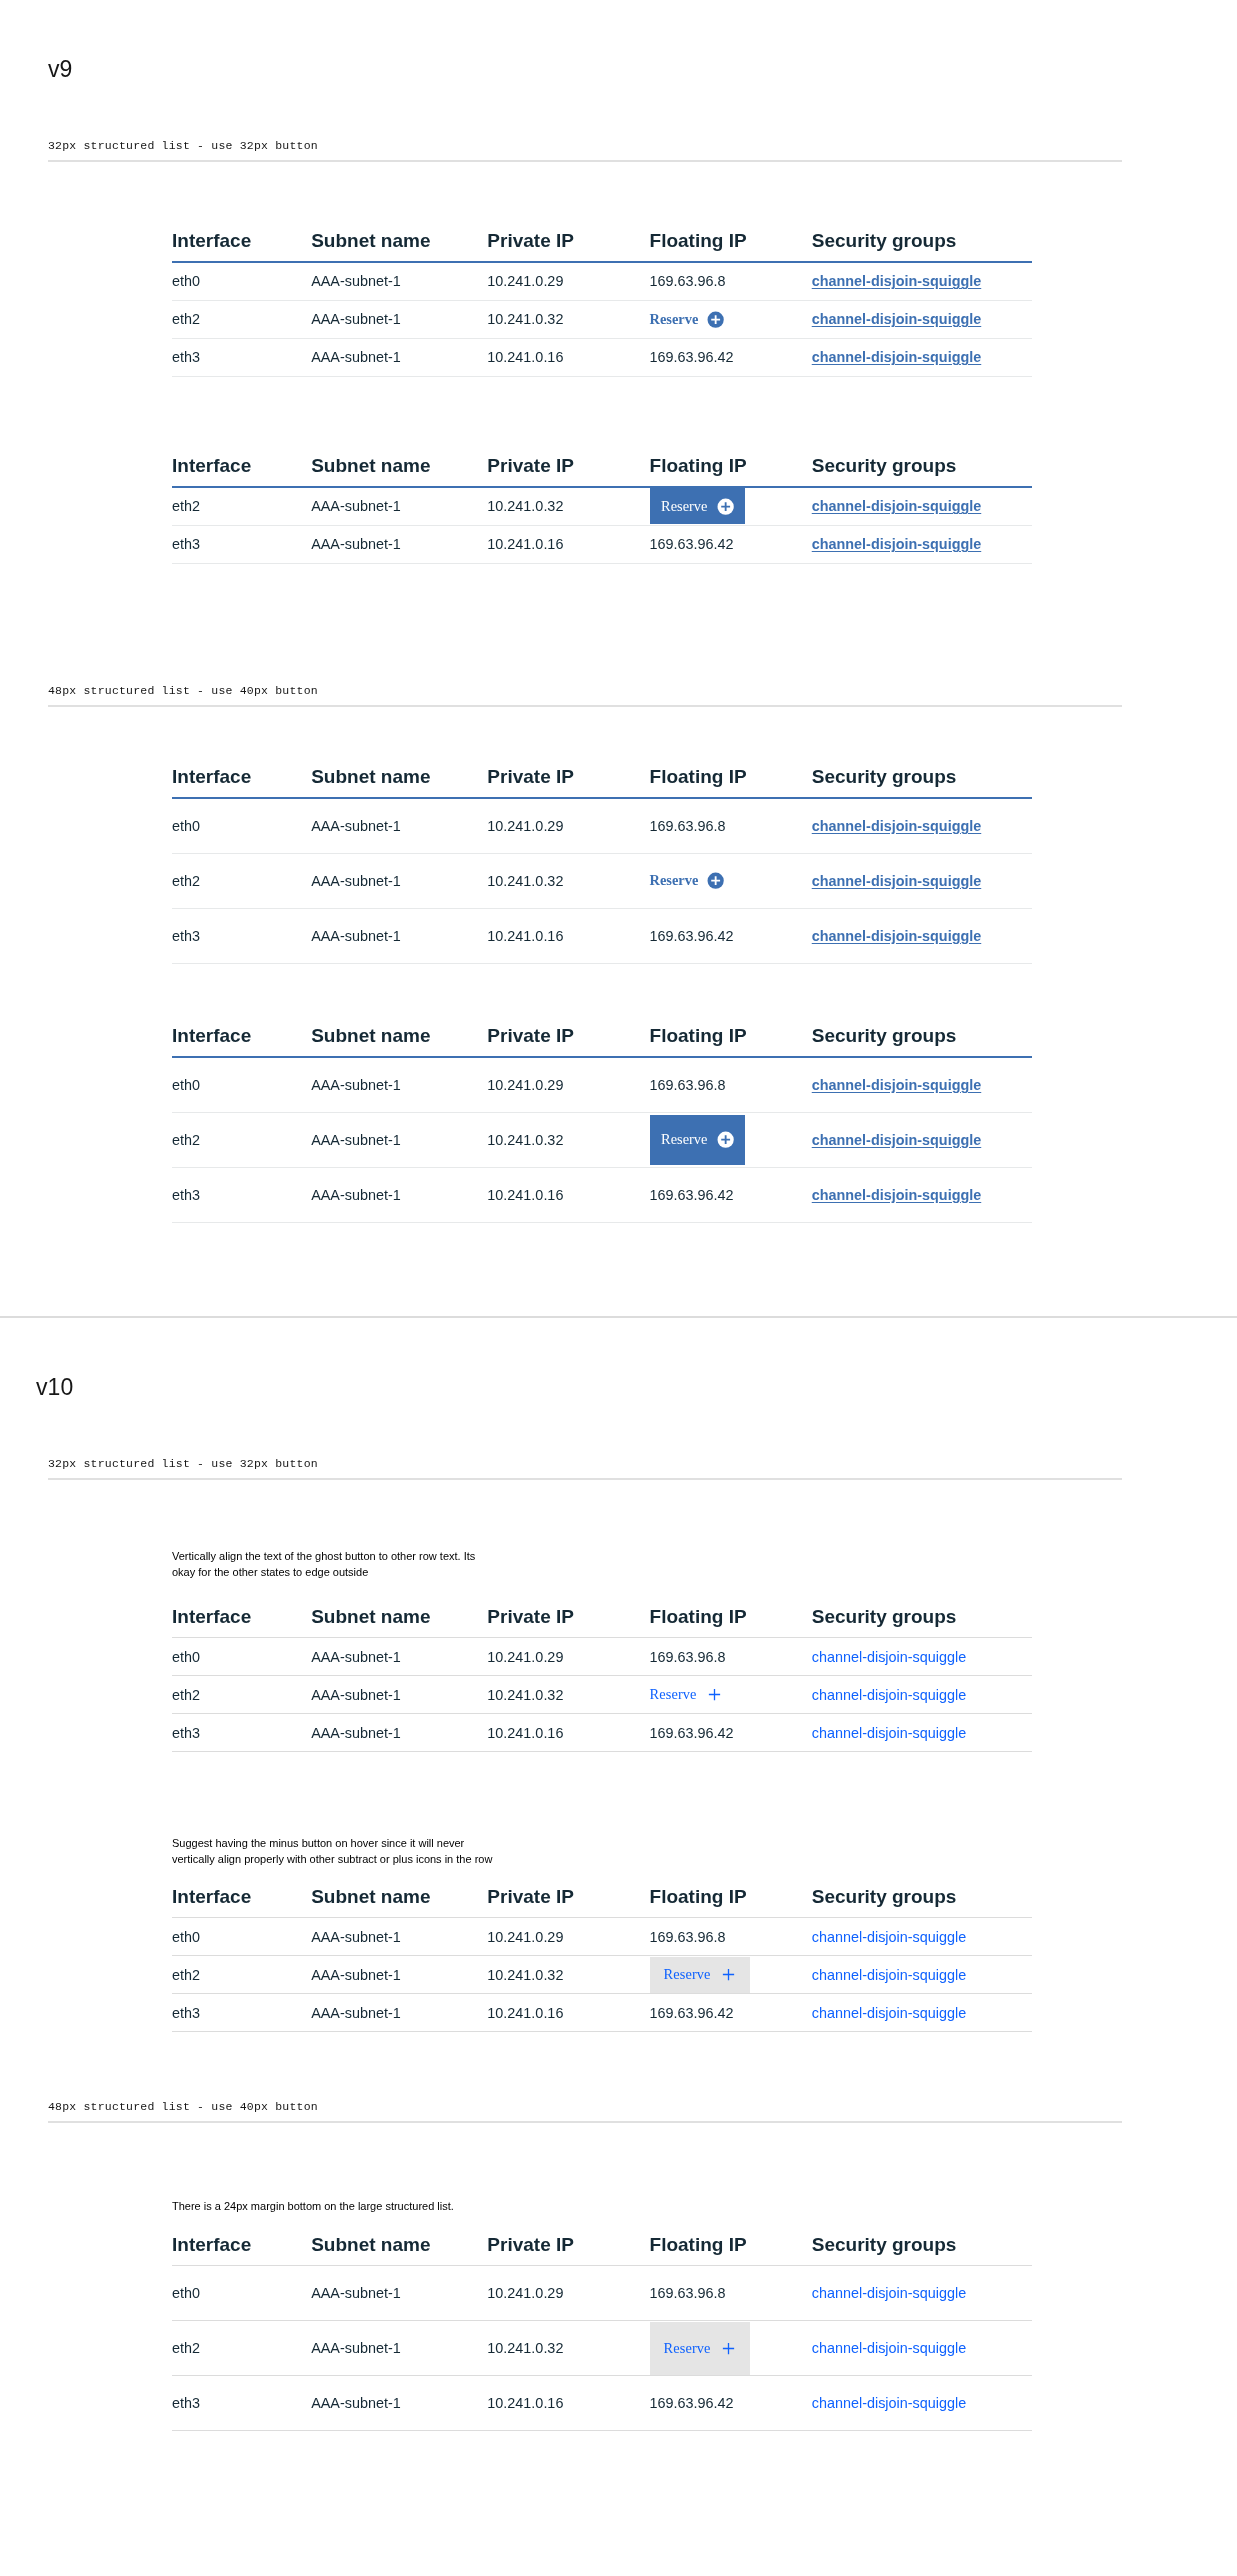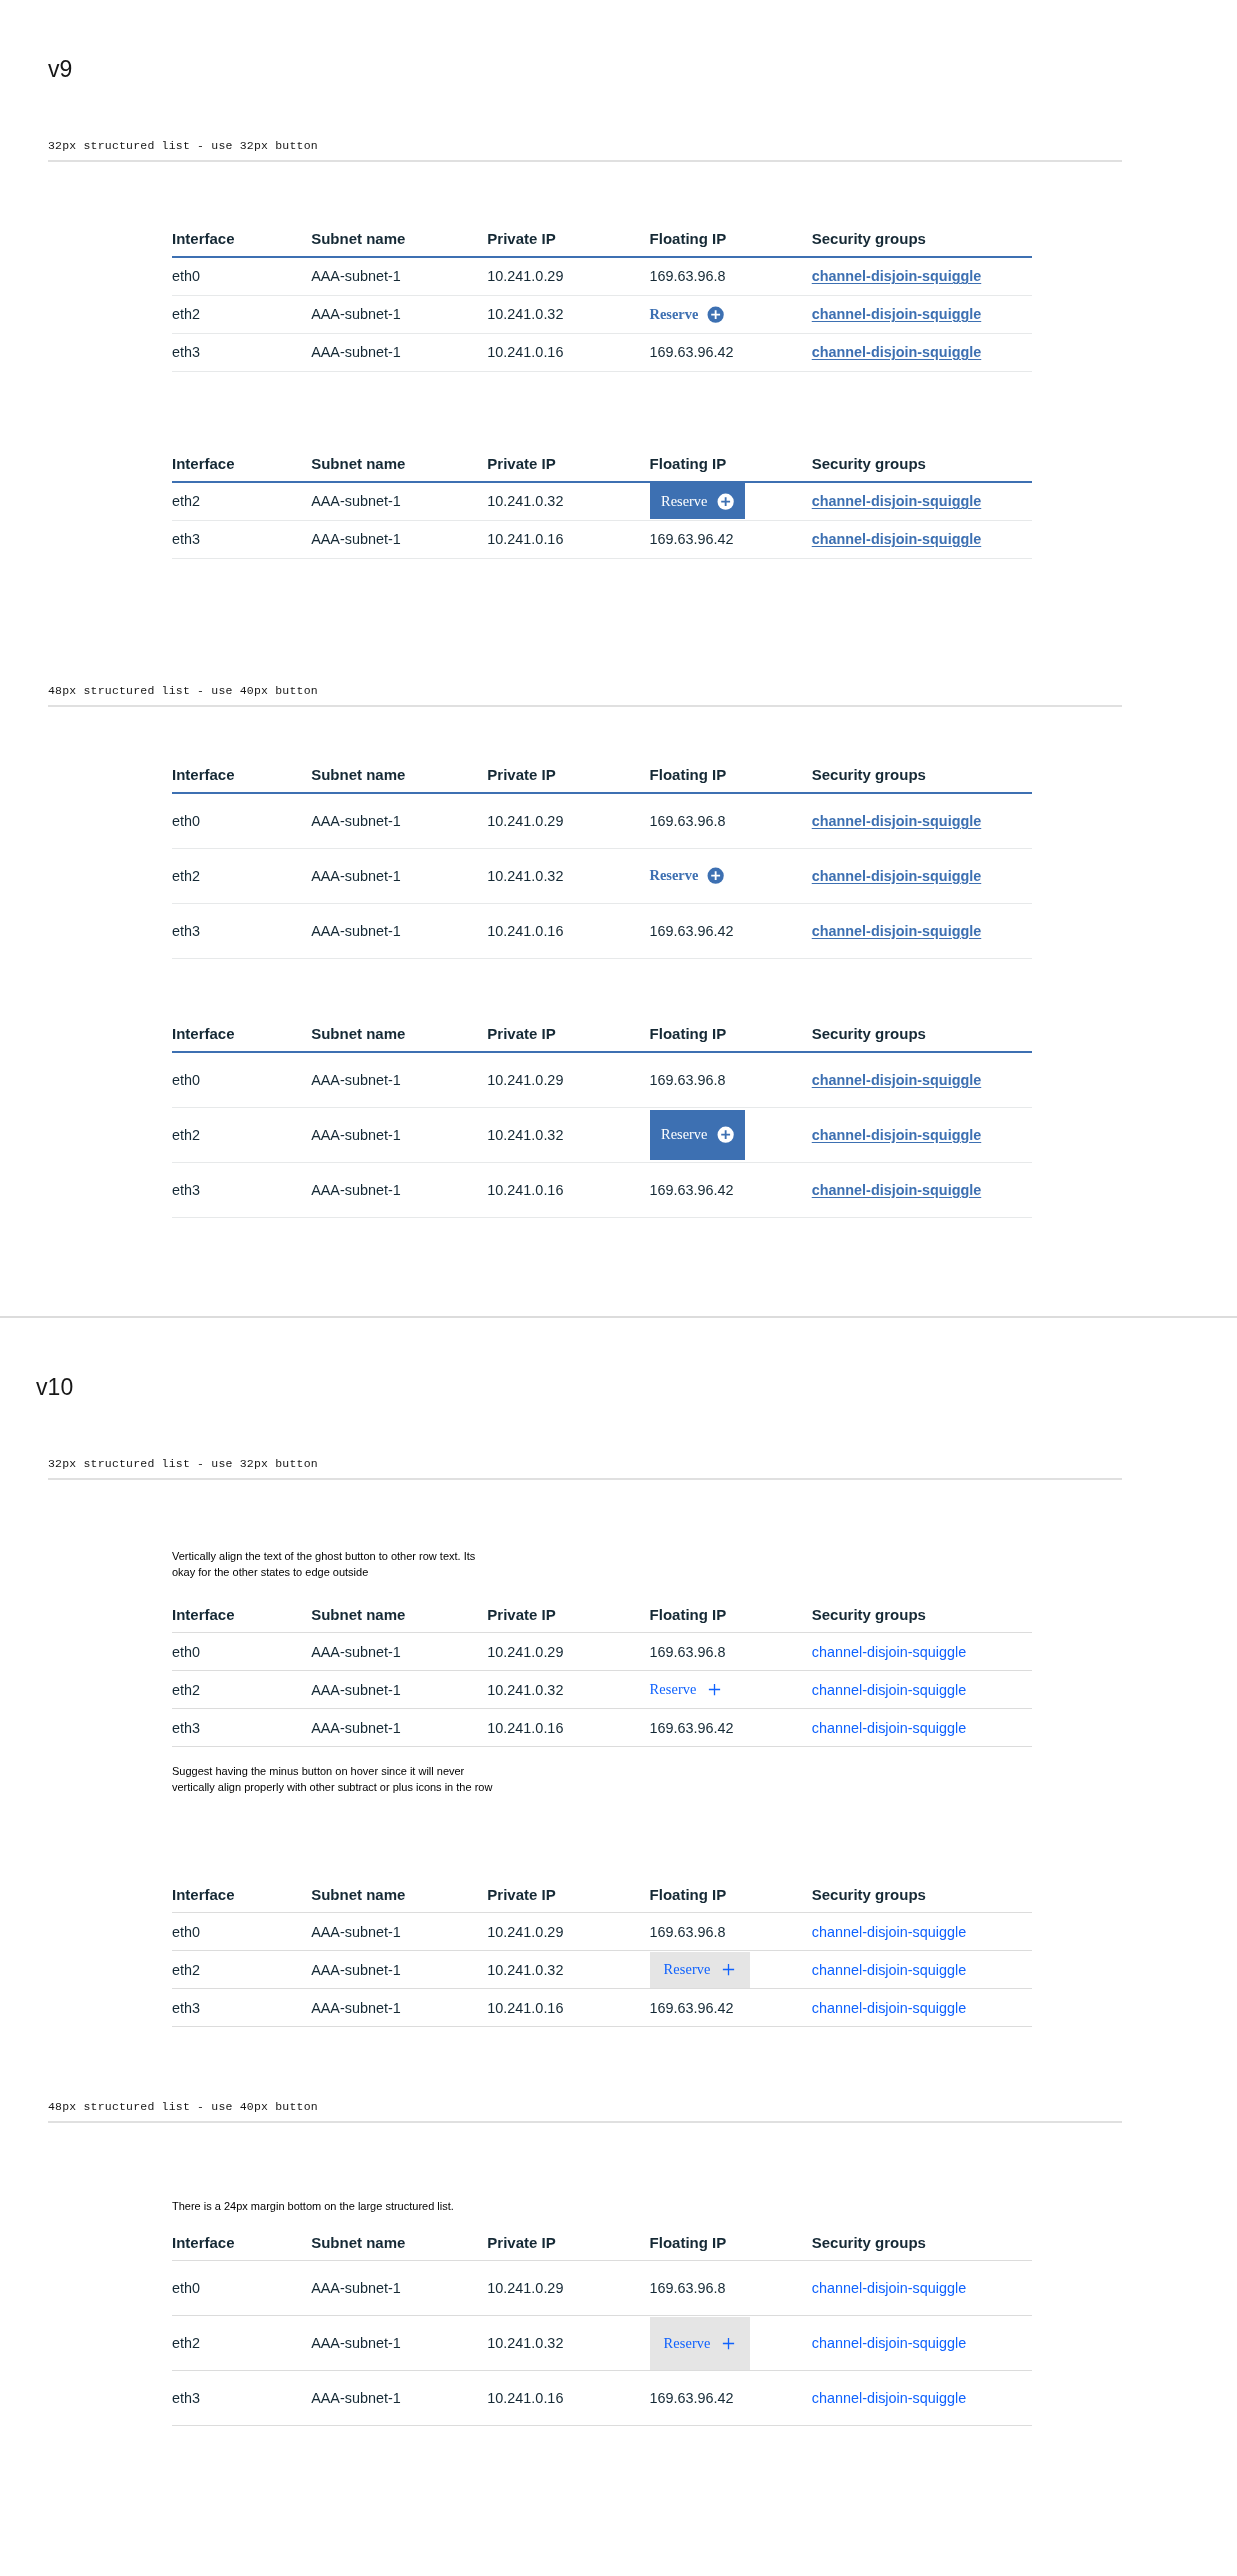--- a/index.html
+++ b/index.html
@@ -72,21 +72,21 @@
   }
 
   .slist col.c-interface { width: 139px; }
   .slist col.c-subnet    { width: 176px; }
   .slist col.c-private   { width: 162px; }
   .slist col.c-floating  { width: 162px; }
   .slist col.c-security  { width: 220px; }
 
   .slist th {
     text-align: left;
-    font-size: 15px;
+    font-size: 19px;
     font-weight: 700;
     color: #152935;
     padding: 0 0 9.2px 0;
     vertical-align: bottom;
     white-space: nowrap;
   }
 
   .slist td {
     text-align: left;
     font-size: 14.4px;
@@ -461,21 +461,21 @@
         <tr>
           <td>eth3</td>
           <td>AAA-subnet-1</td>
           <td>10.241.0.16</td>
           <td>169.63.96.42</td>
           <td><span class="sg-link">channel-disjoin-squiggle</span></td>
         </tr>
       </tbody>
     </table>
 
-    <div class="note" style="position:absolute;left:172px;top:1764px;width:576px;">Suggest having the minus button on hover since it will never
+    <div class="note" style="position:absolute;left:172px;top:1836px;width:576px;">Suggest having the minus button on hover since it will never
 vertically align properly with other subtract or plus icons in the row</div>
 
     <table class="slist v10 rows-32" style="left:172px;top:1886px;">
       <colgroup>
         <col class="c-interface">
           <col class="c-subnet">
           <col class="c-private">
           <col class="c-floating">
           <col class="c-security">
       </colgroup>

